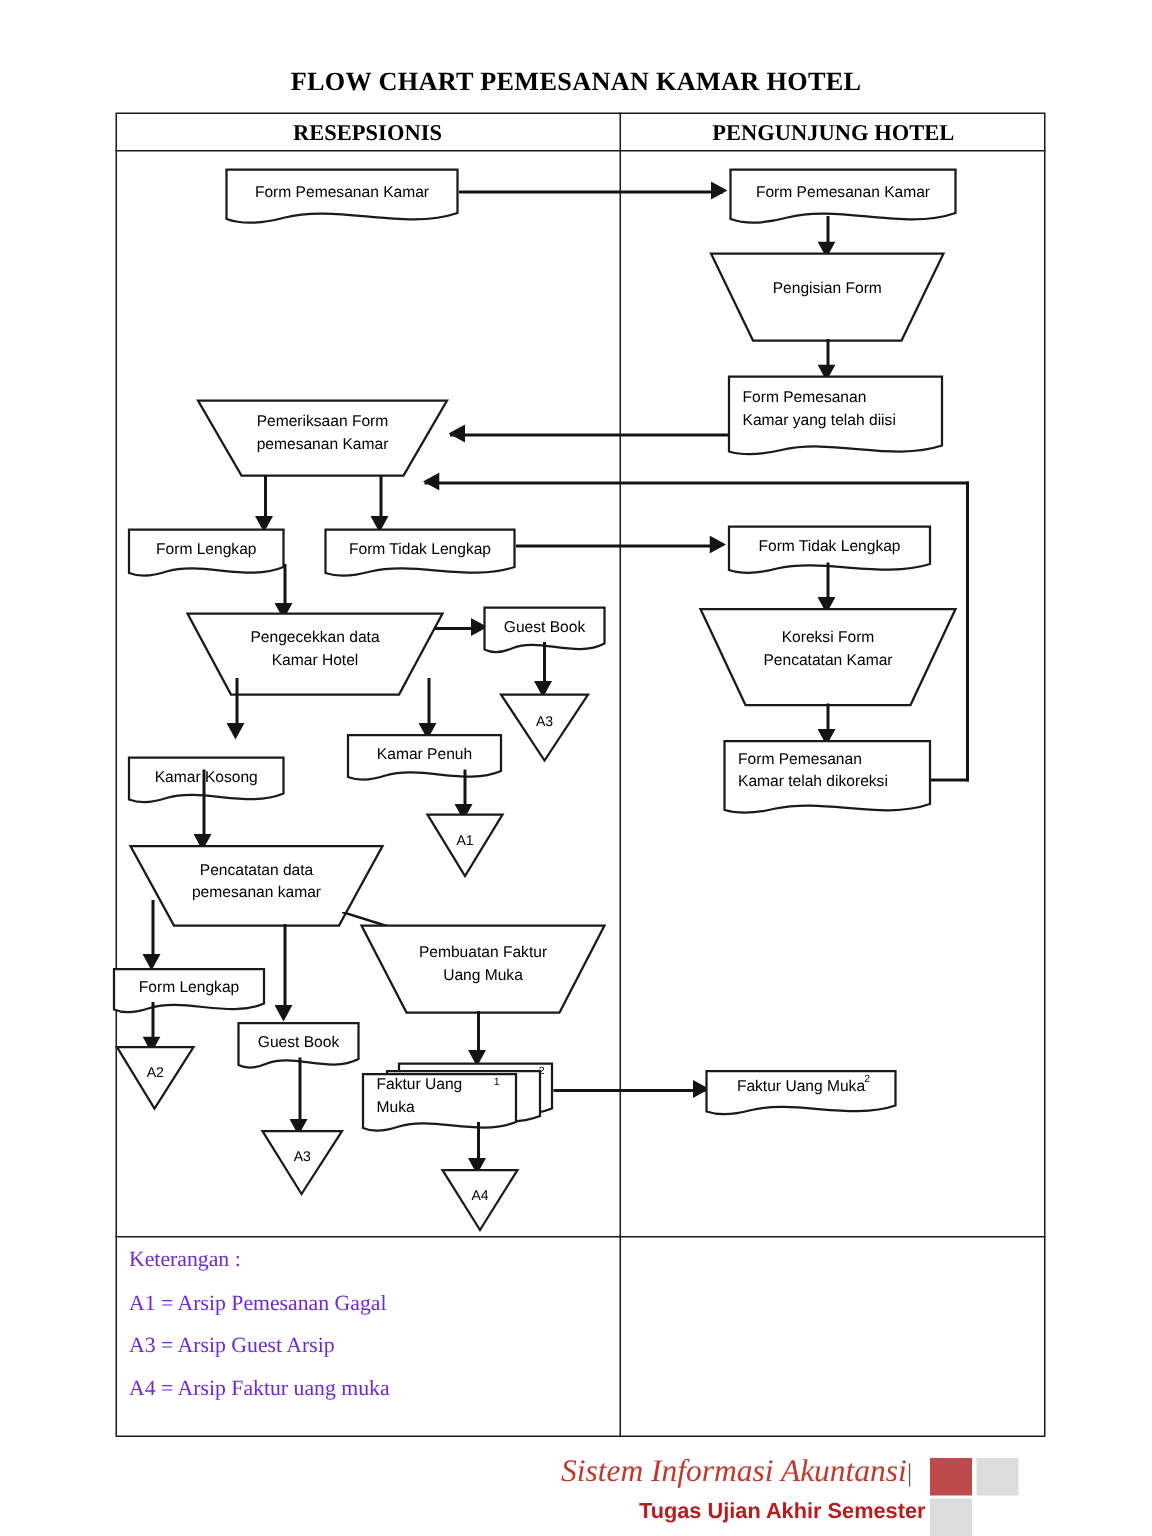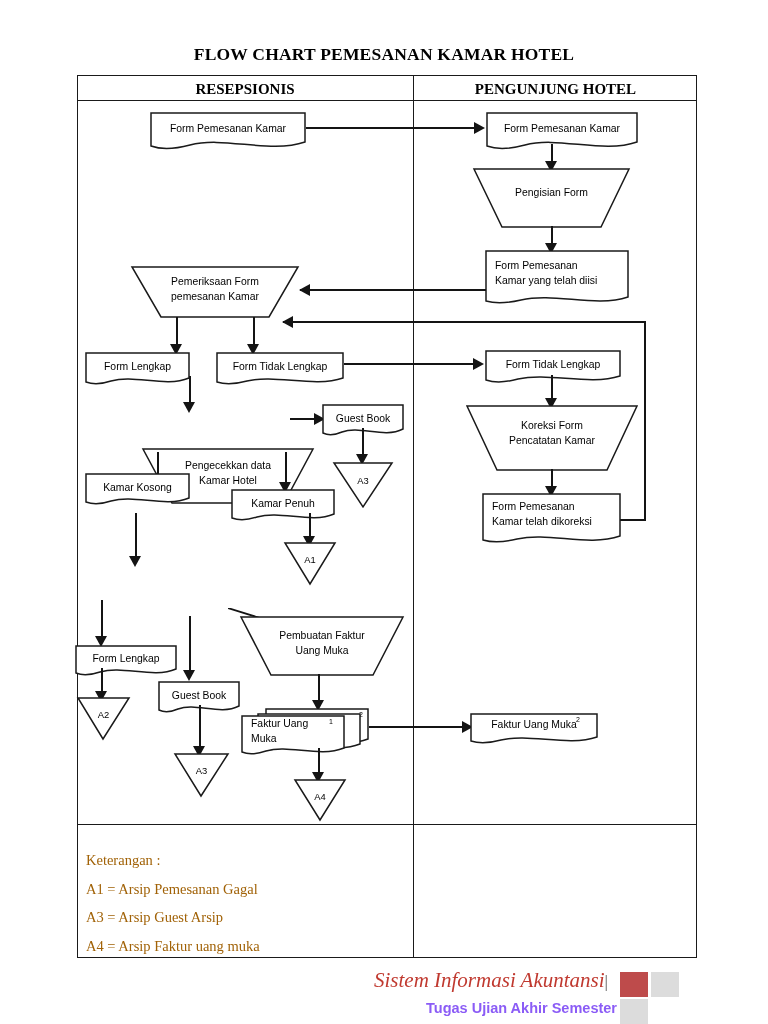--- a/index.html
+++ b/index.html
@@ -81,40 +81,40 @@
   
   .ln{position:absolute;background:#141414;}
   .lnh{height:1.7px;}
   .lnv{width:1.7px;}
   .diag{position:absolute;overflow:visible;}
 
   
   .ket{
     position:absolute;left:86px;top:832px;width:320px;
     font-family:"Liberation Serif", serif;
-    font-size:14.5px;color:#a16207;margin-top:20px;
+    font-size:14.5px;color:#6d28d9;
   }
   .ket div{margin-bottom:11.5px;}
 
   
   .foot-red{
     position:absolute;right:160px;top:968px;
     font-family:"Liberation Serif", serif;
     font-style:italic;
     font-size:21px;
     color:#C0392F;
     white-space:nowrap;
   }
   .foot-red .bar{color:#555;font-style:normal;font-size:17px;}
   .foot-black{
     position:absolute;right:151px;top:1000px;
     font-family:"Liberation Sans", sans-serif;
     font-weight:bold;
     font-size:14.5px;
-    color:#8b5cf6;
+    color:#b91c1c;
     white-space:nowrap;
   }
   .sw{position:absolute;}
   #sw-red{left:620px;top:972px;width:28px;height:25px;background:#BE4B4B;}
   #sw-g1{left:651px;top:972px;width:28px;height:25px;background:#DCDCDC;}
   #sw-g2{left:620px;top:999px;width:28px;height:25px;background:#DCDCDC;}
 </style>
 </head>
 <body>
 
@@ -185,21 +185,21 @@
       </svg>
   </div>
 
   <div class="ln lnv" style="left:189px;top:376px;height:30px;"></div>
   <div class="diag" style="left:183px;top:402px;">
     <svg width="13" height="14">
         <path d="M0,0 L6,11 L12,0 Z" fill="#141414"></path>
       </svg>
   </div>
 
-  <div class="trap" style="left:142px;top:408px;width:172px;height:56px;margin-top:40px;">
+  <div class="trap" style="left:124px;top:408px;width:172px;height:56px;">
     <svg width="172" height="56" viewBox="0 0 172 56">
       <path d="M1,1 H171 L142,55 H30 Z" fill="#fff" stroke="#1a1a1a" stroke-width="1.5"></path>
     </svg>
     <div class="ntext" style="height:50px;">Pengecekkan data
 Kamar Hotel</div>
   </div>
 
   <div class="ln lnh" style="left:290px;top:418px;width:30px;"></div>
   <div class="diag" style="left:314px;top:412px;">
     <svg width="14" height="13">
@@ -233,21 +233,21 @@
         <path d="M0,0 L6,11 L12,0 Z" fill="#141414"></path>
       </svg>
   </div>
   <div class="ln lnv" style="left:285px;top:452px;height:34px;"></div>
   <div class="diag" style="left:279px;top:482px;">
     <svg width="13" height="14">
         <path d="M0,0 L6,11 L12,0 Z" fill="#141414"></path>
       </svg>
   </div>
 
-  <div class="doc" style="left:85px;top:473px;width:105px;height:29px;">
+  <div class="doc" style="left:85px;top:504px;width:105px;height:29px;">
     <svg width="105" height="35" viewBox="0 0 105 35">
       <path d="M1,1 H104 V25 C80,35 50,21 26,28 C17,31 9,32 1,29 Z" fill="#fff" stroke="#1a1a1a" stroke-width="1.5"></path>
     </svg>
     <div class="ntext">Kamar Kosong</div>
   </div>
 
   <div class="doc" style="left:231px;top:489px;width:104px;height:29px;">
     <svg width="104" height="35" viewBox="0 0 104 35">
       <path d="M1,1 H103 V25 C80,35 50,21 26,28 C17,31 9,32 1,29 Z" fill="#fff" stroke="#1a1a1a" stroke-width="1.5"></path>
     </svg>
@@ -267,20 +267,27 @@
         <path d="M0,0 L6,11 L12,0 Z" fill="#141414"></path>
       </svg>
   </div>
   <div class="tri" style="left:284px;top:542px;width:52px;height:43px;">
     <svg width="52" height="43" viewBox="0 0 52 43">
       <path d="M1,1 H51 L26,42 Z" fill="#fff" stroke="#1a1a1a" stroke-width="1.5"></path>
     </svg>
     <div class="lbl" style="top:12px;">A1</div>
   </div>
 
+  <div class="trap" style="left:86px;top:563px;width:170px;height:55px;">
+    <svg width="170" height="55" viewBox="0 0 170 55">
+      <path d="M1,1 H169 L140,54 H30 Z" fill="#fff" stroke="#1a1a1a" stroke-width="1.5"></path>
+    </svg>
+    <div class="ntext" style="height:50px;">Pencatatan data
+pemesanan kamar</div>
+  </div>
 
   <div class="ln lnv" style="left:101px;top:600px;height:40px;"></div>
   <div class="diag" style="left:95px;top:636px;">
     <svg width="13" height="14">
         <path d="M0,0 L6,11 L12,0 Z" fill="#141414"></path>
       </svg>
   </div>
 
   <div class="ln lnv" style="left:189px;top:616px;height:58px;"></div>
   <div class="diag" style="left:183px;top:670px;">

